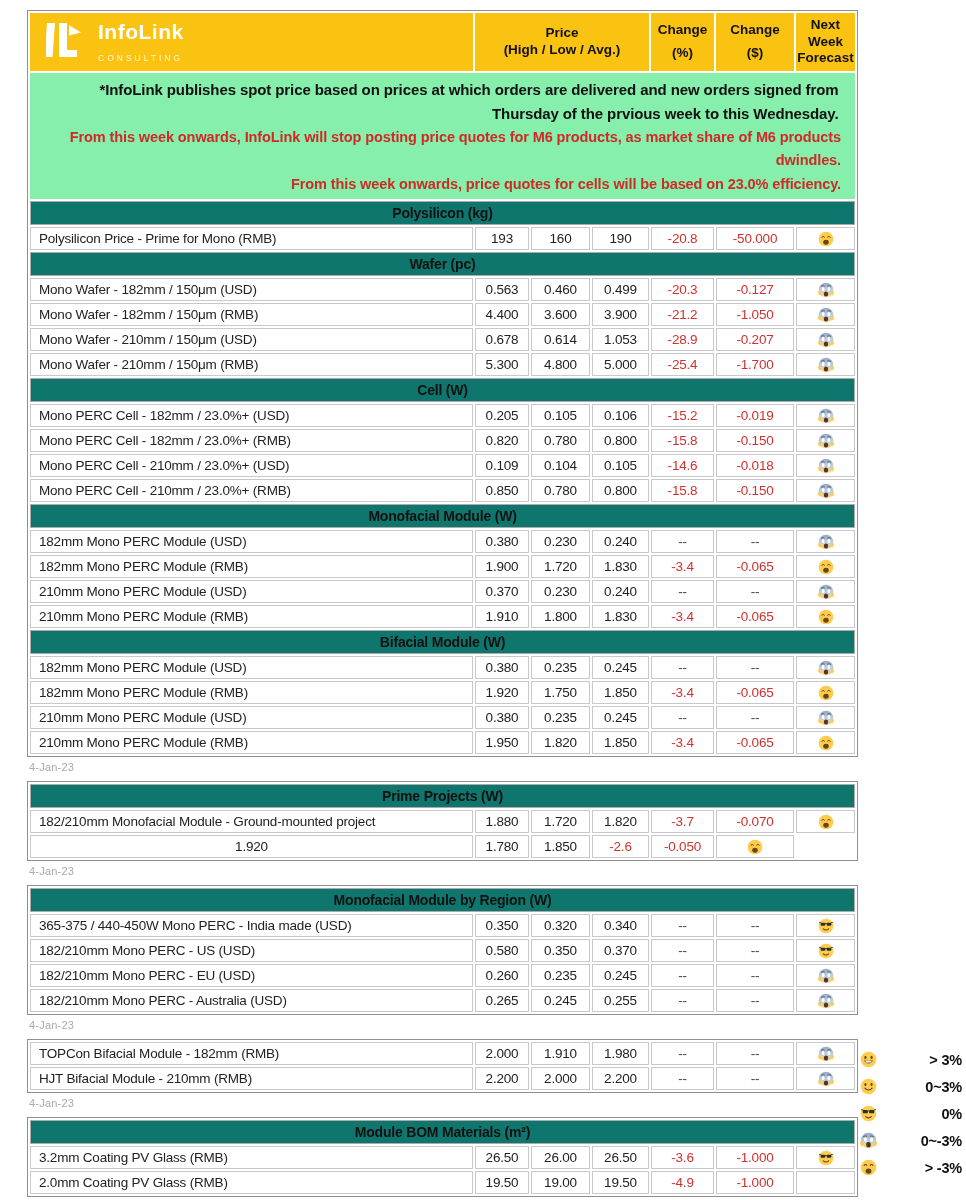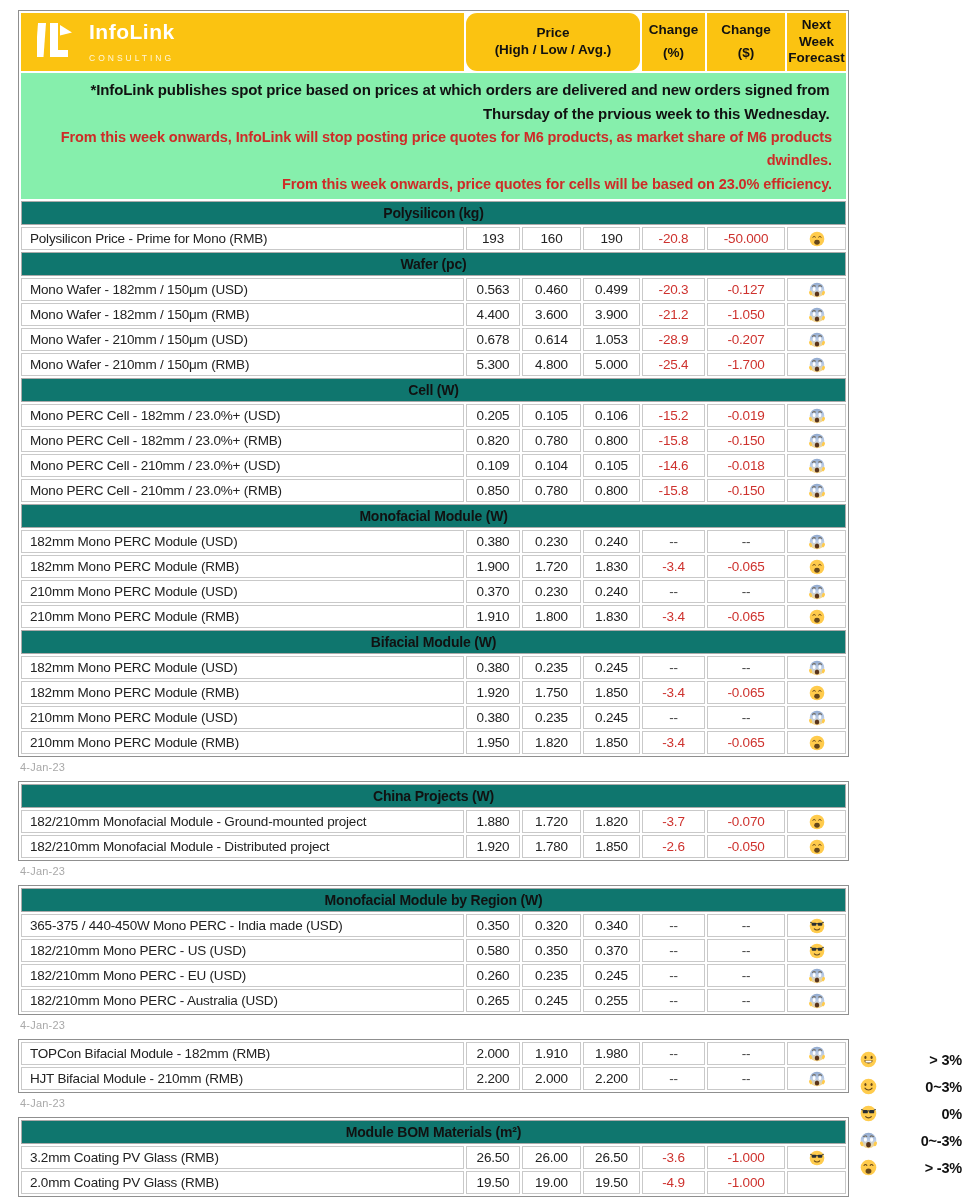--- a/index.html
+++ b/index.html
@@ -1,17 +1,17 @@
 <!DOCTYPE html>
 <html><head>
 <meta charset="utf-8">
 <style>
   html,body{margin:0;padding:0;background:#fff;}
   body{width:966px;height:1200px;position:relative;font-family:"Liberation Sans",sans-serif;overflow:hidden;}
-  .page{position:relative;width:824px;height:1200px;padding:10px 0 0 18px;box-sizing:border-box;}
+  .page{position:relative;width:824px;height:1200px;padding:10px 0 0 27px;box-sizing:border-box;}
 
   
   .tbl{display:flex;flex-direction:column;gap:2px;padding:2px;border:1px solid #8f8f8f;width:825px;background:#fff;}
   .row{display:grid;grid-template-columns:443px 54px 59px 57px 63px 78px 59px;gap:2px;}
 
   .c{background:#fff;border:1px solid #c9c9c9;min-height:21px;display:flex;align-items:center;justify-content:center;
      font-size:13.5px;color:#222;letter-spacing:-0.2px;}
   .c.name{justify-content:flex-start;padding:0 8px;}
   .c.neg{color:#CE322E;}
   .c.dash{color:#444;}
@@ -54,21 +54,21 @@
             <span><svg width="42" height="36" viewBox="0 0 42 36" fill="#fff" aria-hidden="true">
                 <path d="M1 1 h8 l-2.5 34 h-8 z"></path>
                 <path d="M13 1 h8 v27 h10 v7 h-18 z"></path>
                 <path d="M23 3 l12 7.5 -12 3 z"></path>
               </svg></span>
             <div class="brand-wrap">
               <div class="brand">InfoLink</div>
               <div class="brand-sub">CONSULTING</div>
             </div>
           </div>
-          <div class="yh" style="grid-column: 2 / 5; border-radius: 11px;">
+          <div class="yh" style="grid-column: 2 / 5;">
             <div>Price</div>
             <div>(High / Low / Avg.)</div>
           </div>
           <div class="yh spread">
             <div>Change</div>
             <div>(%)</div>
           </div>
           <div class="yh spread">
             <div>Change</div>
             <div>($)</div>
@@ -523,42 +523,41 @@
                 <path d="M21.5 13.6 q3 -3.8 6 0.2" stroke="#65471B" stroke-width="2.2" fill="none" stroke-linecap="round"></path>
                 <ellipse cx="18" cy="25.5" rx="6.2" ry="5.6" fill="#65471B"></ellipse>
               </svg>
             </span>
           </div>
         </div>
       </div>
       <div class="date">4-Jan-23</div>
       <div class="tbl">
         <div class="row">
-          <div class="sec">China Projects (W)</div>
+          <div class="sec">Prime Projects (W)</div>
         </div>
         <div class="row">
           <div class="c name">182/210mm Monofacial Module - Ground-mounted project</div>
           <div class="c">1.880</div>
           <div class="c">1.720</div>
           <div class="c">1.820</div>
           <div class="c neg">-3.7</div>
           <div class="c neg">-0.070</div>
           <div class="c">
             <span class="emoji">
               <svg width="16" height="16" viewBox="0 0 36 36" aria-hidden="true">
                 <circle cx="18" cy="18" r="16.5" fill="#FFCB4C"></circle>
                 <path d="M8.5 13.8 q3 -3.8 6 -0.2" stroke="#65471B" stroke-width="2.2" fill="none" stroke-linecap="round"></path>
                 <path d="M21.5 13.6 q3 -3.8 6 0.2" stroke="#65471B" stroke-width="2.2" fill="none" stroke-linecap="round"></path>
                 <ellipse cx="18" cy="25.5" rx="6.2" ry="5.6" fill="#65471B"></ellipse>
               </svg>
             </span>
           </div>
         </div>
         <div class="row">
-          <div class="c name">182/210mm Monofacial Module - Distributed project</div>
           <div class="c">1.920</div>
           <div class="c">1.780</div>
           <div class="c">1.850</div>
           <div class="c neg">-2.6</div>
           <div class="c neg">-0.050</div>
           <div class="c">
             <span class="emoji">
               <svg width="16" height="16" viewBox="0 0 36 36" aria-hidden="true">
                 <circle cx="18" cy="18" r="16.5" fill="#FFCB4C"></circle>
                 <path d="M8.5 13.8 q3 -3.8 6 -0.2" stroke="#65471B" stroke-width="2.2" fill="none" stroke-linecap="round"></path>

